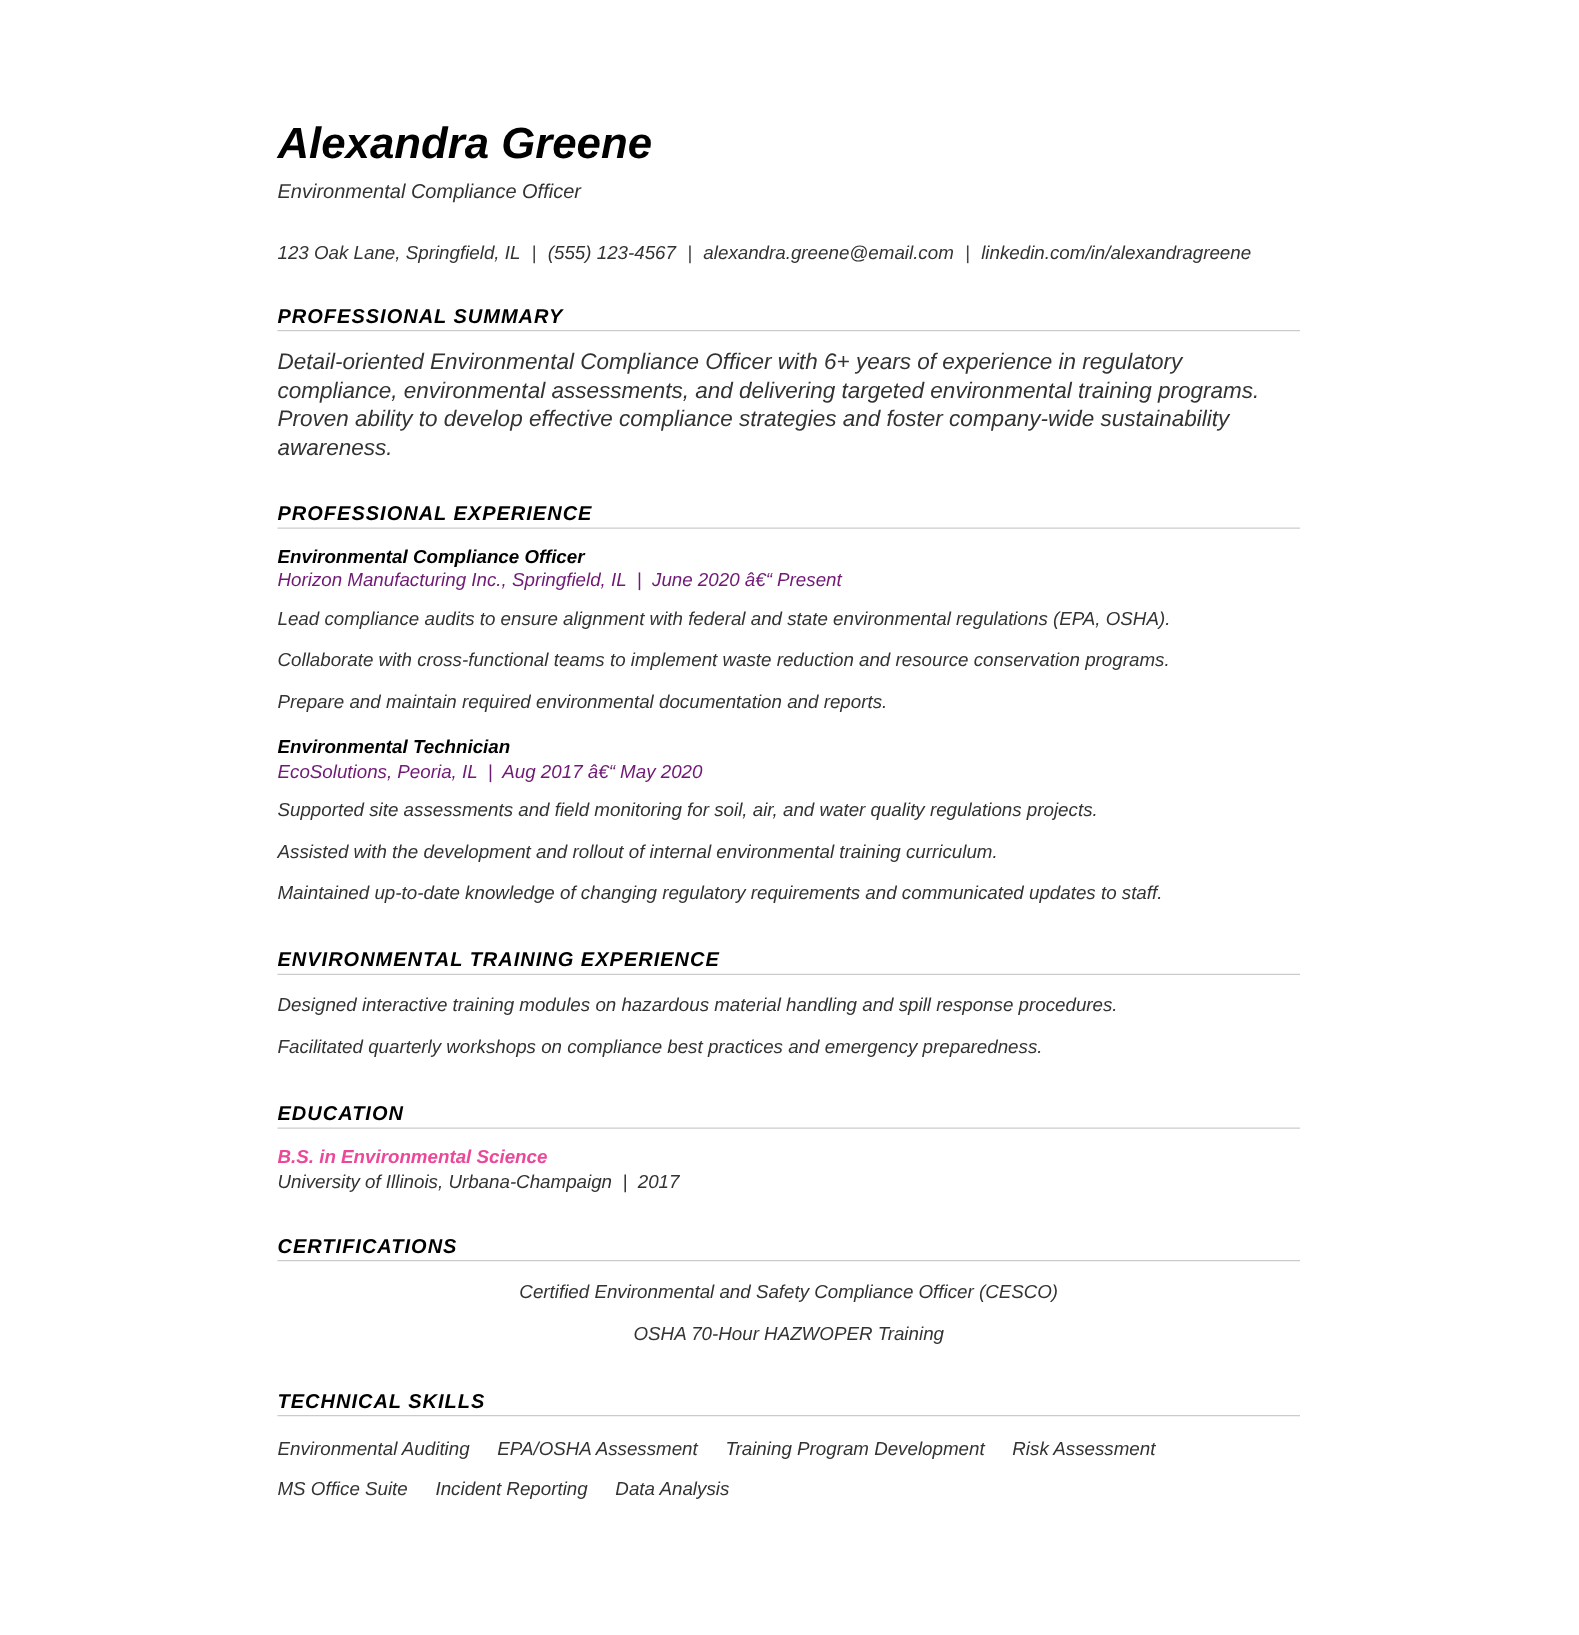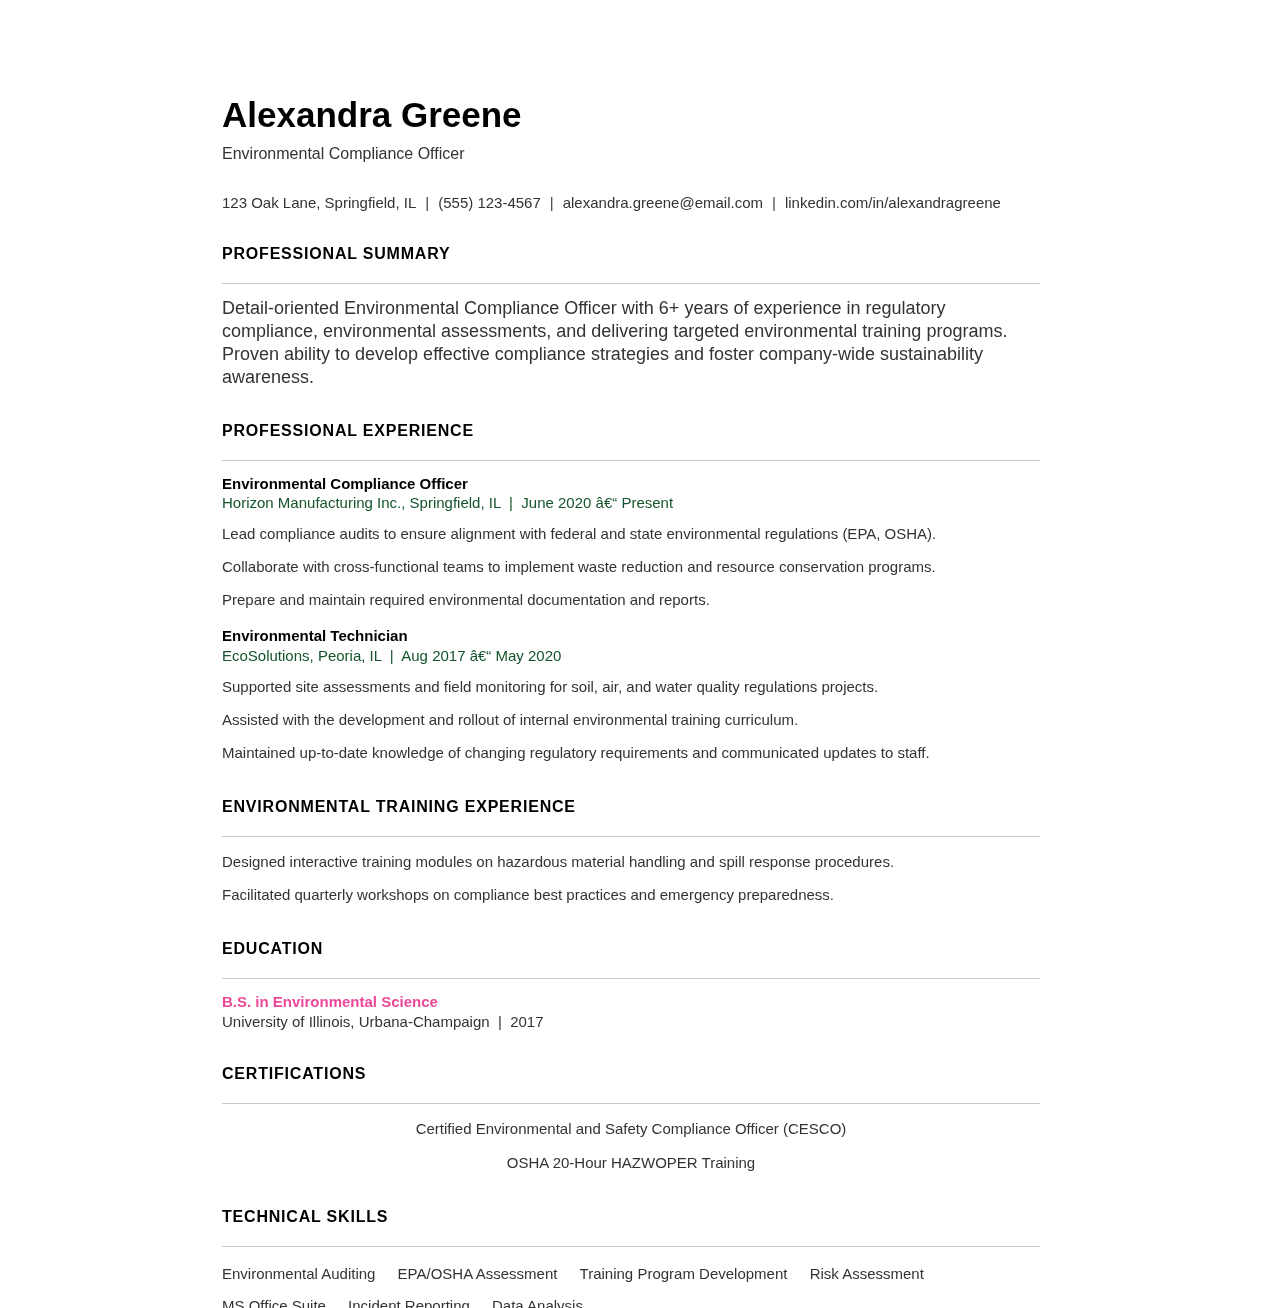--- a/index.html
+++ b/index.html
@@ -8,20 +8,21 @@
     padding: 0;
     background: #ffffff;
     font-family: "Liberation Sans", "DejaVu Sans", sans-serif;
     color: #333333;
   }
   .viewport {
     width: 1137px;
     height: 1308px;
     background: #ffffff;
     overflow: hidden;
+    font-style: italic;
   }
   .page {
     width: 818px;
     margin-left: 222px;
     padding-top: 97px;
   }
 
   
   .person-name {
     font-size: 35px;
@@ -49,38 +50,38 @@
   }
 
   
   .section { margin-top: 33px; }
   .section-heading {
     font-size: 16px;
     font-weight: bold;
     color: #000000;
     letter-spacing: 0.8px;
     margin: 0 0 13px 0;
-    padding-bottom: 20px;
+    padding-bottom: 1px;
     border-bottom: 1px solid #cbcbcb;
   }
   .summary-text {
     font-size: 18px;
     line-height: 1.27;
     margin: 0;
   }
   .job-title {
     font-size: 15px;
     font-weight: bold;
     color: #000000;
     margin: 14px 0 0 0;
     line-height: 1.3;
   }
   .job-meta {
     font-size: 15px;
-    color: #14532d;
+    color: #701a75;
     margin: 0;
     line-height: 1.35;
   }
   .bullet {
     font-size: 15px;
     line-height: 1.6;
     margin: 9px 0;
   }
   .degree-title {
     font-size: 15px;
@@ -157,21 +158,21 @@
 
     <section class="section">
       <h2 class="section-heading">EDUCATION</h2>
       <h3 class="degree-title">B.S. in Environmental Science</h3>
       <p class="edu-meta">University of Illinois, Urbana-Champaign &nbsp;|&nbsp; 2017</p>
     </section>
 
     <section class="section">
       <h2 class="section-heading">CERTIFICATIONS</h2>
       <p class="cert-item">Certified Environmental and Safety Compliance Officer (CESCO)</p>
-      <p class="cert-item">OSHA 20-Hour HAZWOPER Training</p>
+      <p class="cert-item">OSHA 70-Hour HAZWOPER Training</p>
     </section>
 
     <section class="section">
       <h2 class="section-heading">TECHNICAL SKILLS</h2>
       <div class="skills-list">
         <span class="skill-item">Environmental Auditing</span>
         <span class="skill-item">EPA/OSHA Assessment</span>
         <span class="skill-item">Training Program Development</span>
         <span class="skill-item">Risk Assessment</span>
         <span class="skill-item">MS Office Suite</span>

